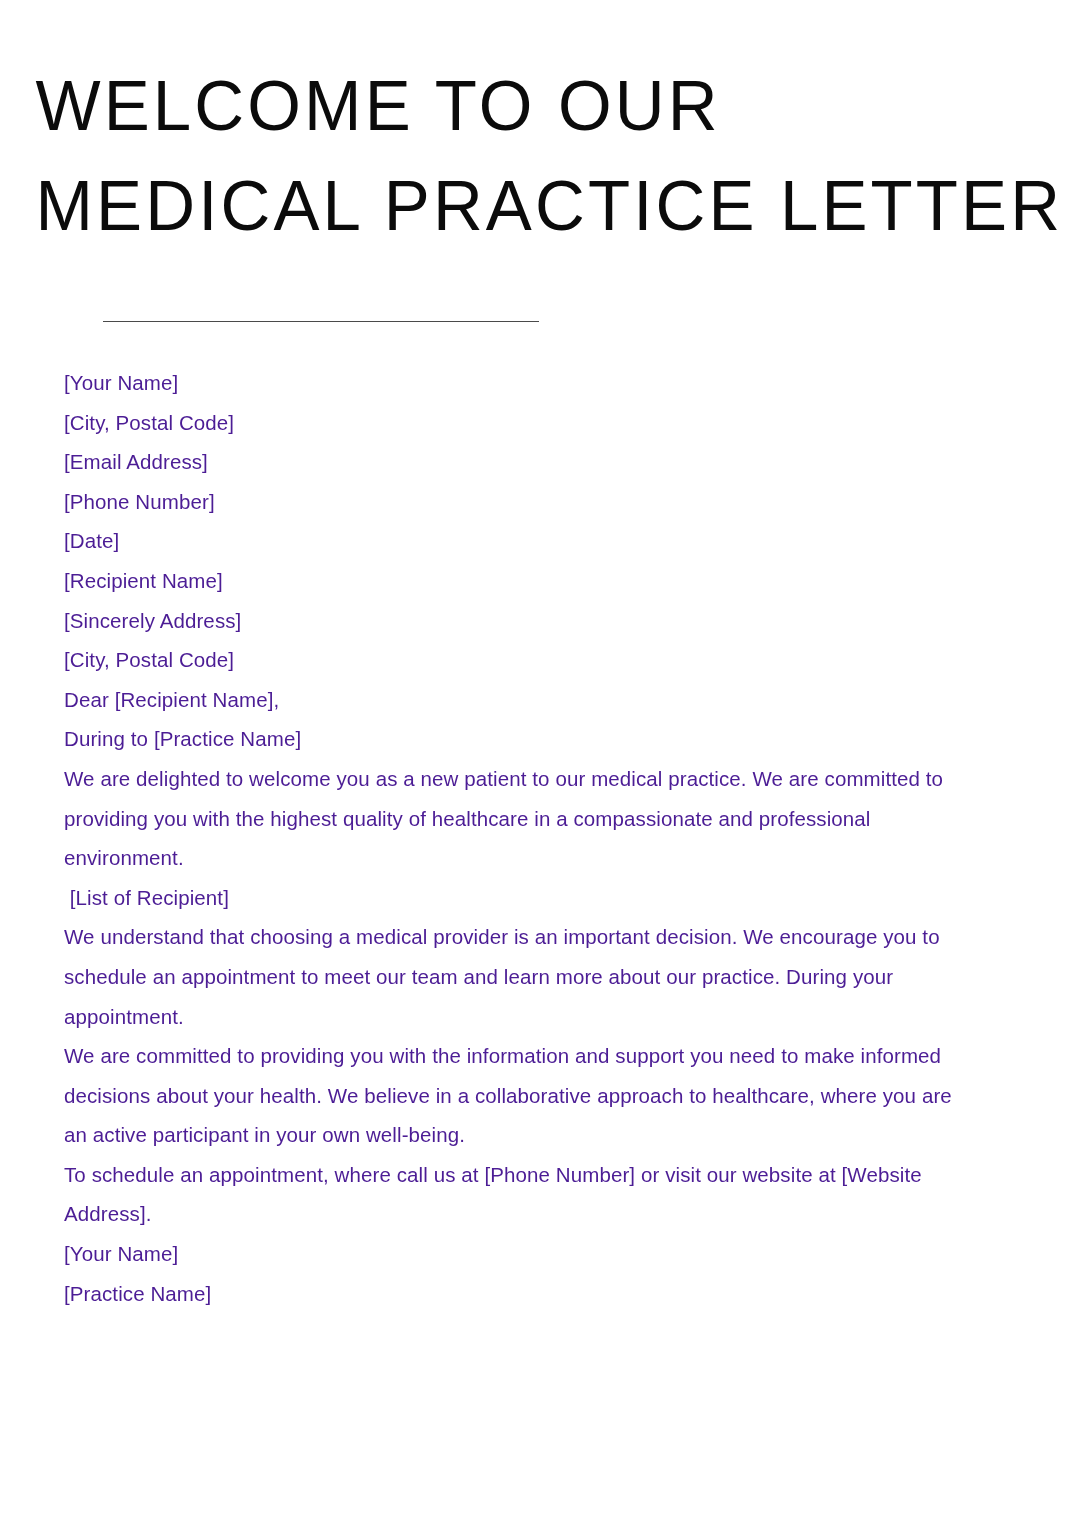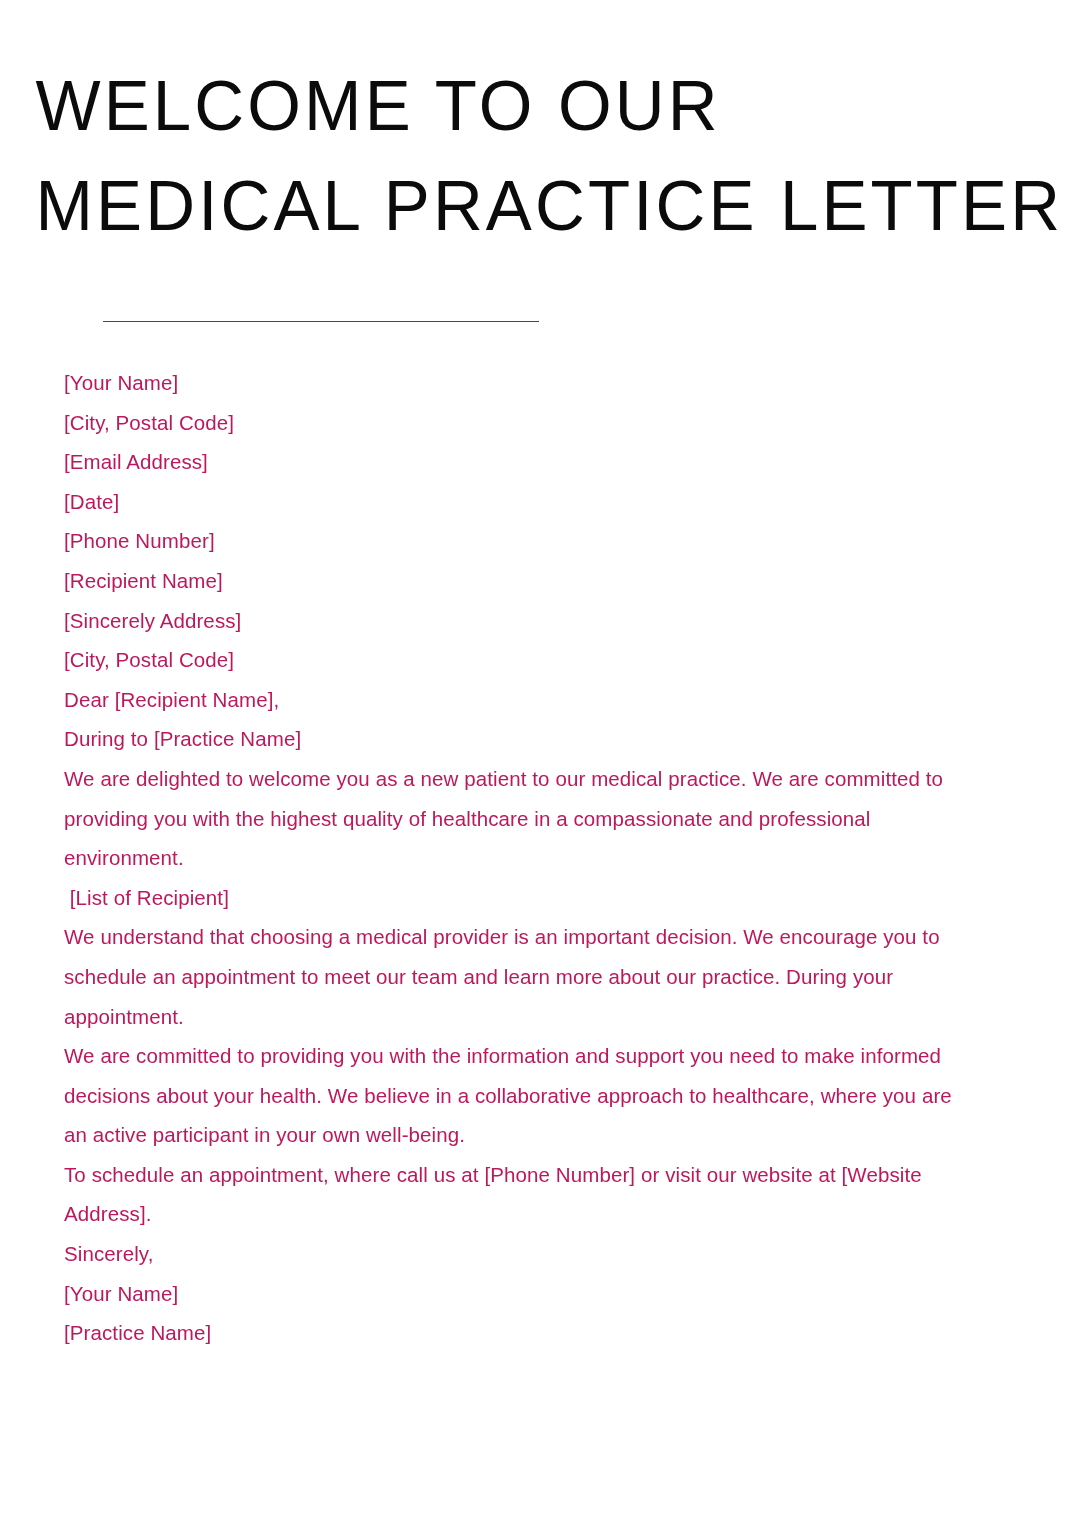--- a/index.html
+++ b/index.html
@@ -60,21 +60,21 @@
     position: absolute;
     left: 64px;
     top: 363px;
     width: 902px;
   }
   .line {
     font-family: "Liberation Sans", sans-serif;
     font-weight: 400;
     font-size: 20.5px;
     line-height: 39.6px;
-    color: #be185d;
+    color: #4c1d95;
     letter-spacing: 0.1px;
     white-space: pre-wrap;
     word-wrap: break-word;
   }
 </style>
 </head>
 <body>
 
 <div class="page">
 
@@ -82,30 +82,29 @@
     <div class="title-line l1">WELCOME TO OUR</div>
     <div class="title-line l2">MEDICAL PRACTICE LETTER</div>
   </div>
 
   <div class="rule"></div>
 
   <div class="letter-body">
     <div class="line">[Your Name]</div>
     <div class="line">[City, Postal Code]</div>
     <div class="line">[Email Address]</div>
+    <div class="line">[Phone Number]</div>
     <div class="line">[Date]</div>
-    <div class="line">[Phone Number]</div>
     <div class="line">[Recipient Name]</div>
     <div class="line">[Sincerely Address]</div>
     <div class="line">[City, Postal Code]</div>
     <div class="line">Dear [Recipient Name],</div>
     <div class="line">During to [Practice Name]</div>
     <div class="line">We are delighted to welcome you as a new patient to our medical practice. We are committed to providing you with the highest quality of healthcare in a compassionate and professional environment.</div>
     <div class="line"> [List of Recipient]</div>
     <div class="line">We understand that choosing a medical provider is an important decision. We encourage you to schedule an appointment to meet our team and learn more about our practice. During your appointment.</div>
     <div class="line">We are committed to providing you with the information and support you need to make informed decisions about your health. We believe in a collaborative approach to healthcare, where you are an active participant in your own well-being.</div>
     <div class="line">To schedule an appointment, where call us at [Phone Number] or visit our website at [Website Address].</div>
-    <div class="line">Sincerely,</div>
     <div class="line">[Your Name]</div>
     <div class="line">[Practice Name]</div>
   </div>
 
 </div>
 
 </body></html>

